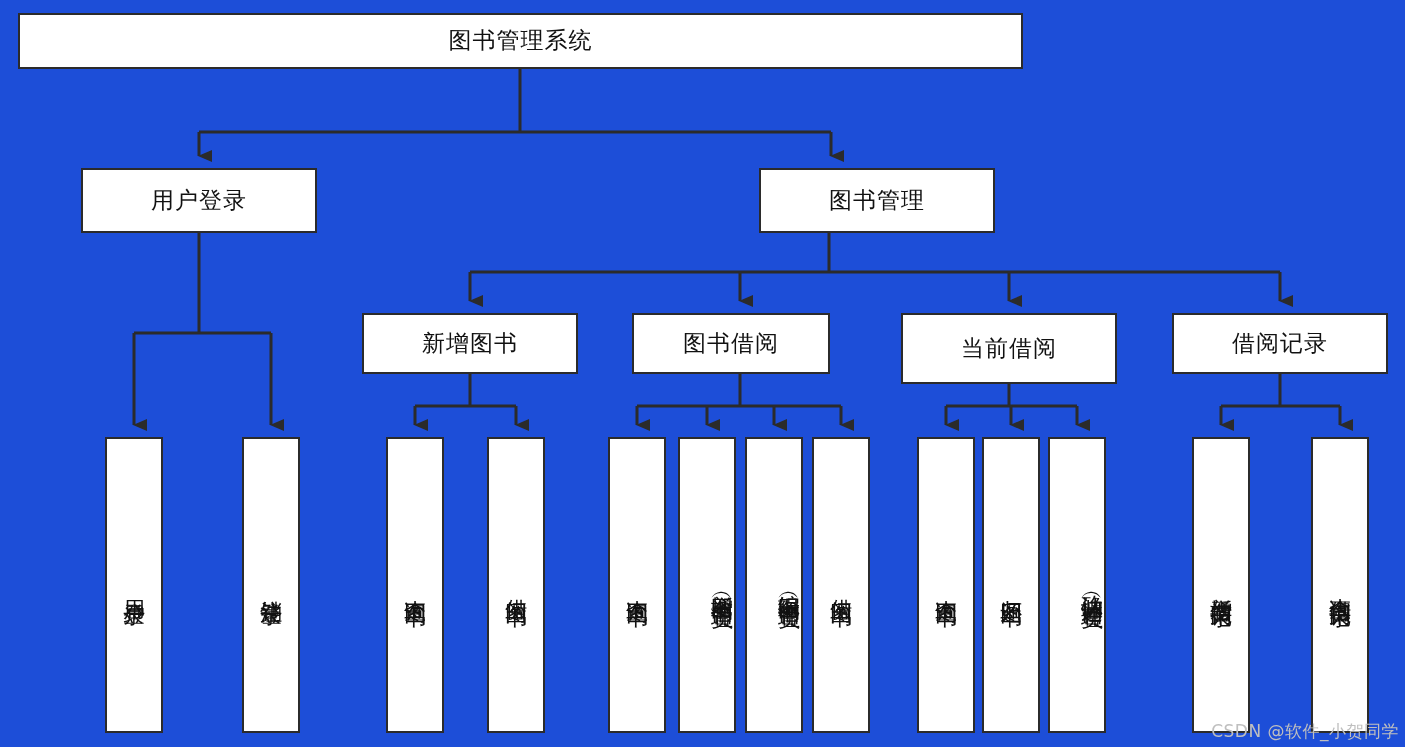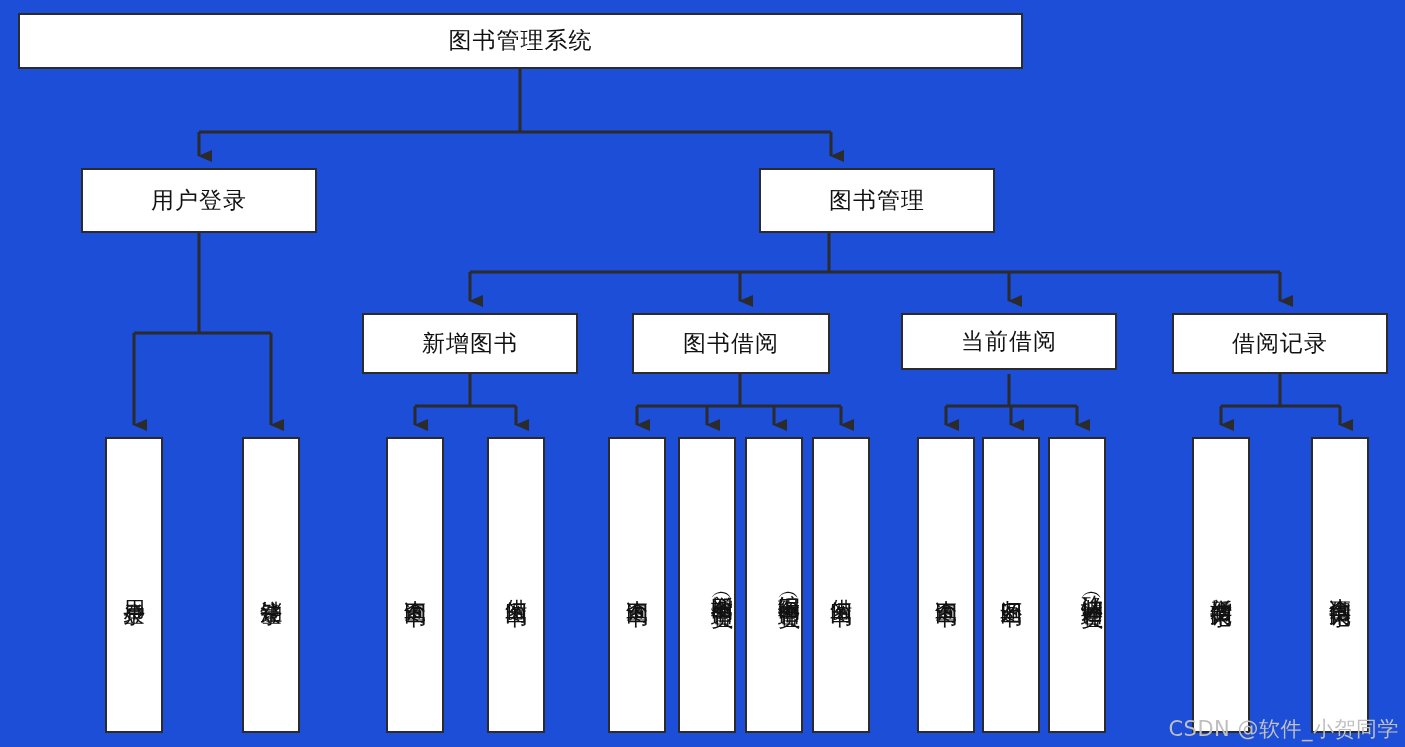--- a/index.html
+++ b/index.html
@@ -53,21 +53,21 @@
     align-items: center;
   }
   .node-label {
     display: block;
     white-space: pre-line;
   }
   .watermark {
     position: absolute;
     right: 6px;
     bottom: 4px;
-    font-size: 21px;
+    font-size: 17px;
     color: #bfbfbf;
     letter-spacing: 0.5px;
     font-family: "DejaVu Sans", "Liberation Sans", sans-serif;
     pointer-events: none;
   }
 </style>
 </head>
 <body>
 
 <div id="canvas">
@@ -133,21 +133,21 @@
   <div class="node horiz" style="left:711px; top:168px; width:236px; height:65px;margin-left:48px;">
     <span class="node-label">图书管理</span>
   </div>
 
   <div class="node horiz" style="left:362px; top:313px; width:216px; height:61px;">
     <span class="node-label">新增图书</span>
   </div>
   <div class="node horiz" style="left:632px; top:313px; width:198px; height:61px;">
     <span class="node-label">图书借阅</span>
   </div>
-  <div class="node horiz" style="left:901px; top:313px; width:216px; height:57px;">
+  <div class="node horiz" style="left:901px; top:313px; width:216px; height:71px;">
     <span class="node-label">当前借阅</span>
   </div>
   <div class="node horiz" style="left:1172px; top:313px; width:216px; height:61px;">
     <span class="node-label">借阅记录</span>
   </div>
 
   <div class="node vert midalign" style="left:105px; top:437px; width:58px; height:296px;">
     <span class="node-label">用户登录</span>
   </div>
   <div class="node vert midalign" style="left:242px; top:437px; width:58px; height:296px;">

